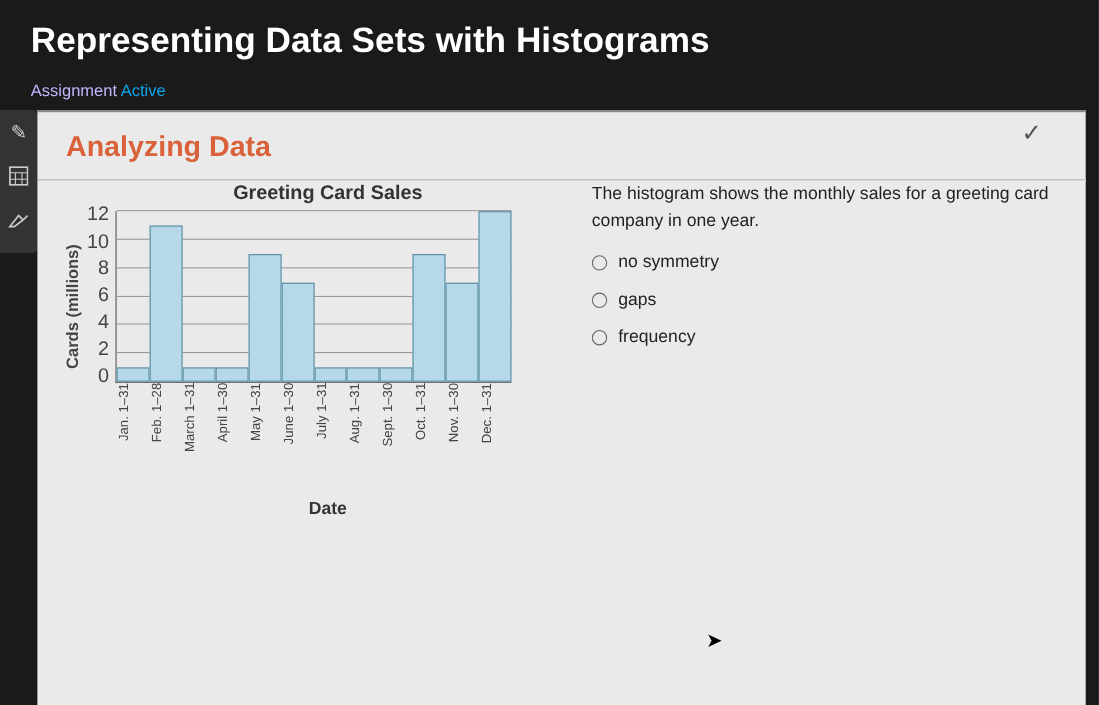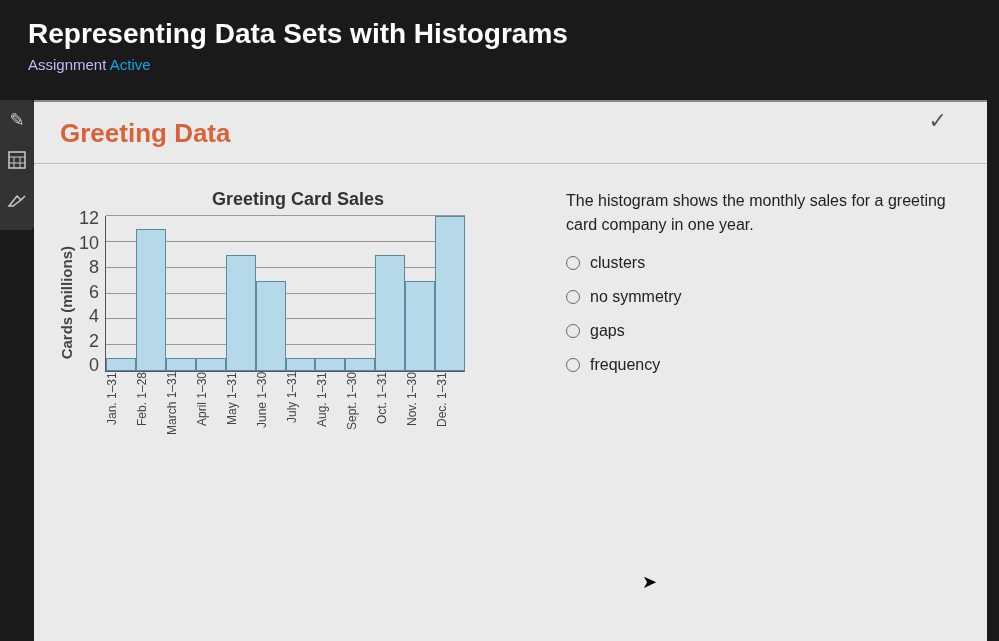--- a/index.html
+++ b/index.html
@@ -9,23 +9,23 @@
   width: 999px;
   height: 641px;
   overflow: hidden;
   position: relative;
 }
 .header {
   padding: 18px 28px 10px 28px;
   color: #fff;
 }
 .header h1 {
-  font-size: 28px;
-  font-weight: bold;
-  margin-bottom: 6px;
+  font-size: 32px;
+  font-weight: bold;
+  margin-bottom: 19px;
 }
 .header-sub {
   font-size: 15px;
 }
 .header-sub .assign { color: #c4b5fd; }
 .header-sub .active { color: #0ea5e9; }
 .sidebar {
   position: absolute;
   left: 0;
   top: 100px;
@@ -57,21 +57,21 @@
   font-size: 26px;
   font-weight: bold;
   padding: 16px 26px 14px 26px;
 }
 .divider {
   border-top: 1px solid #bbb;
   margin: 0;
 }
 .body-area {
   display: flex;
-  padding: 24px 24px;
+  padding: 0 24px;
   gap: 40px;
 }
 .chart-col { flex: 0 0 440px; }
 .chart-title {
   text-align: center;
   font-weight: bold;
   font-size: 18px;
   color: #333;
   margin-bottom: 6px;
   margin-left: 40px;
@@ -151,21 +151,20 @@
   font-size: 16px;
   color: #333;
   margin-top: 18px;
   margin-left: 40px;
 }
 .question-col {
   flex: 1;
   font-size: 16px;
   color: #222;
   line-height: 1.5;
-  margin-left: 28px;
 }
 .question-col p { margin-bottom: 14px; }
 .options { margin-top: 4px; }
 .option {
   display: flex;
   align-items: center;
   gap: 10px;
   margin-bottom: 10px;
   cursor: pointer;
 }
@@ -214,21 +213,21 @@
   </div>
   <div class="sidebar-icon">
     <svg width="20" height="16" viewBox="0 0 20 16">
         <path d="M2 14 L10 4 L14 8 L6 14 Z M14 8 L18 4" fill="none" stroke="#ccc" stroke-width="1.5"></path>
       </svg>
   </div>
 </div>
 
 <div class="content-panel">
   <span class="checkmark">✓</span>
-  <div class="section-title">Greeting Data</div>
+  <div class="section-title">Analyzing Data</div>
   <hr class="divider">
   <div class="body-area">
     <div class="chart-col">
       <div class="chart-title">Greeting Card Sales</div>
       <div class="chart-wrap">
         <div class="ylabel">Cards (millions)</div>
         <div class="plot-with-ticks">
           <div class="yticks">
             <span>12</span>
             <span>10</span>
@@ -271,29 +270,26 @@
                 <div class="xtick">July 1–31</div>
                 <div class="xtick">Aug. 1–31</div>
                 <div class="xtick">Sept. 1–30</div>
                 <div class="xtick">Oct. 1–31</div>
                 <div class="xtick">Nov. 1–30</div>
                 <div class="xtick">Dec. 1–31</div>
               </div>
           </div>
         </div>
       </div>
+      <div class="xlabel">Date</div>
     </div>
 
     <div class="question-col">
       <p>The histogram shows the monthly sales for a greeting card company in one year.</p>
       <div class="options">
-        <div class="option">
-          <span class="radio"></span>
-          <span>clusters</span>
-        </div>
         <div class="option">
           <span class="radio"></span>
           <span>no symmetry</span>
         </div>
         <div class="option">
           <span class="radio"></span>
           <span>gaps</span>
         </div>
         <div class="option">
           <span class="radio"></span>

